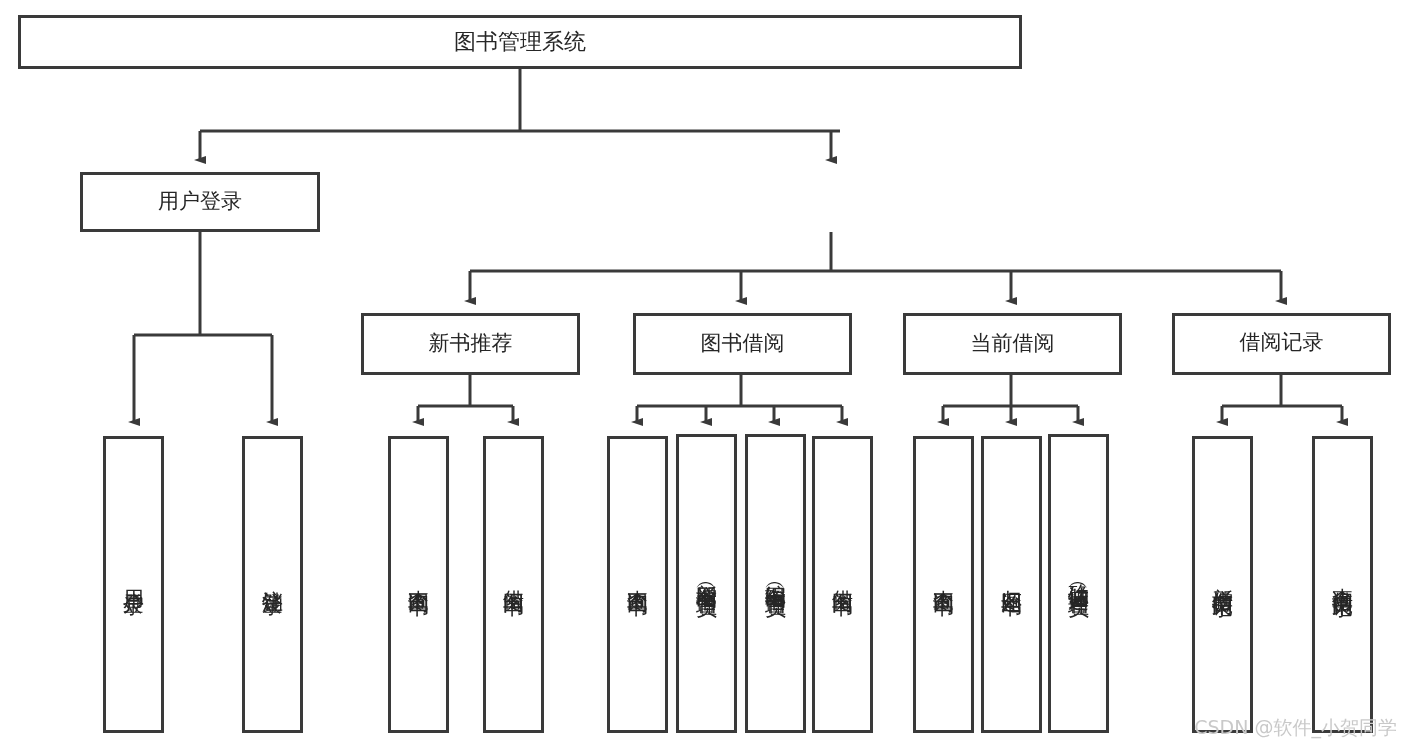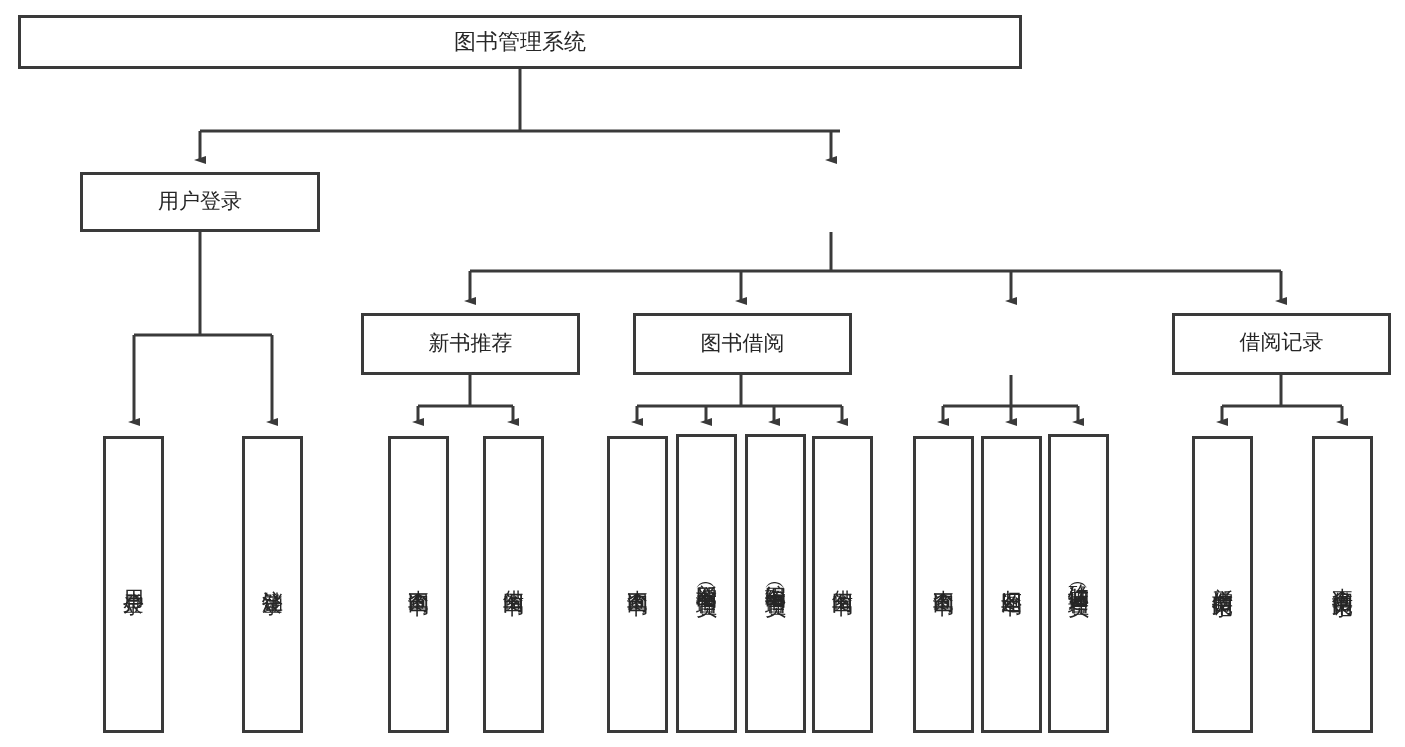--- a/index.html
+++ b/index.html
@@ -148,20 +148,23 @@
   <div class="node n-l2 n-login">
     <span class="lbl">用户登录</span>
   </div>
 
   <div class="node n-l3 n-l3-b">
     <span class="lbl">图书借阅</span>
   </div>
   <div class="node n-l3 n-l3-a">
     <span class="lbl">新书推荐</span>
   </div>
+  <div class="node n-l3 n-l3-c">
+    <span class="lbl">当前借阅</span>
+  </div>
   <div class="node n-l3 n-l3-d">
     <span class="lbl">借阅记录</span>
   </div>
 
   <div class="node leaf mid" style="left:103px; top:436px; width:61px; height:297px;">
     <span class="lbl" style="margin-top: 128px;">用户登录</span>
   </div>
   <div class="node leaf mid" style="left:242px; top:436px; width:61px; height:297px;">
     <span class="lbl" style="margin-top: 128px;">注销登录</span>
   </div>
@@ -196,13 +199,14 @@
     <span class="lbl" style="margin-top: 124px;">确认归还（管理员）</span>
   </div>
 
   <div class="node leaf mid" style="left:1192px; top:436px; width:61px; height:297px;">
     <span class="lbl" style="margin-top: 126px;">新增借阅记录</span>
   </div>
   <div class="node leaf mid" style="left:1312px; top:436px; width:61px; height:297px;">
     <span class="lbl" style="margin-top: 126px;">查询借阅记录</span>
   </div>
 
+  <div class="watermark">CSDN @软件_小贺同学</div>
 </div>
 
 </body></html>

